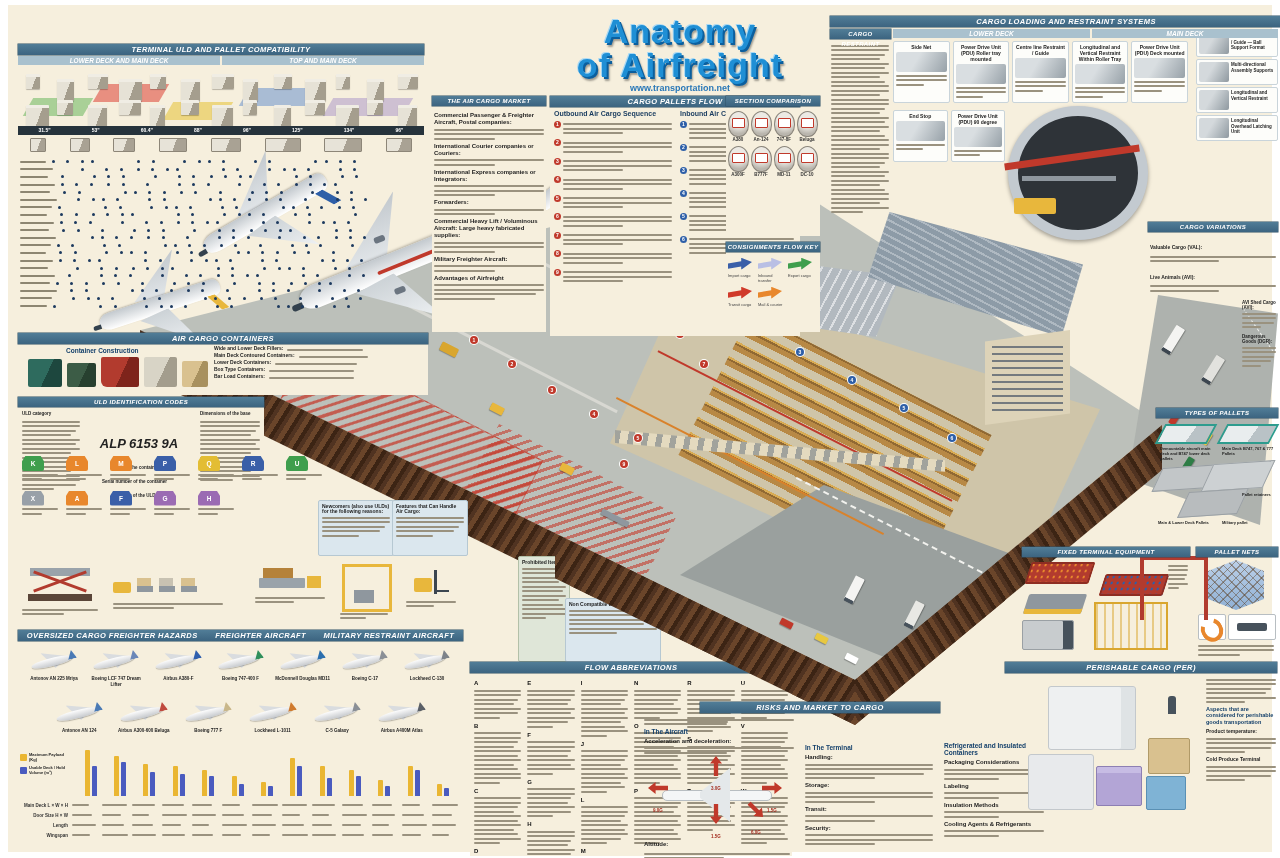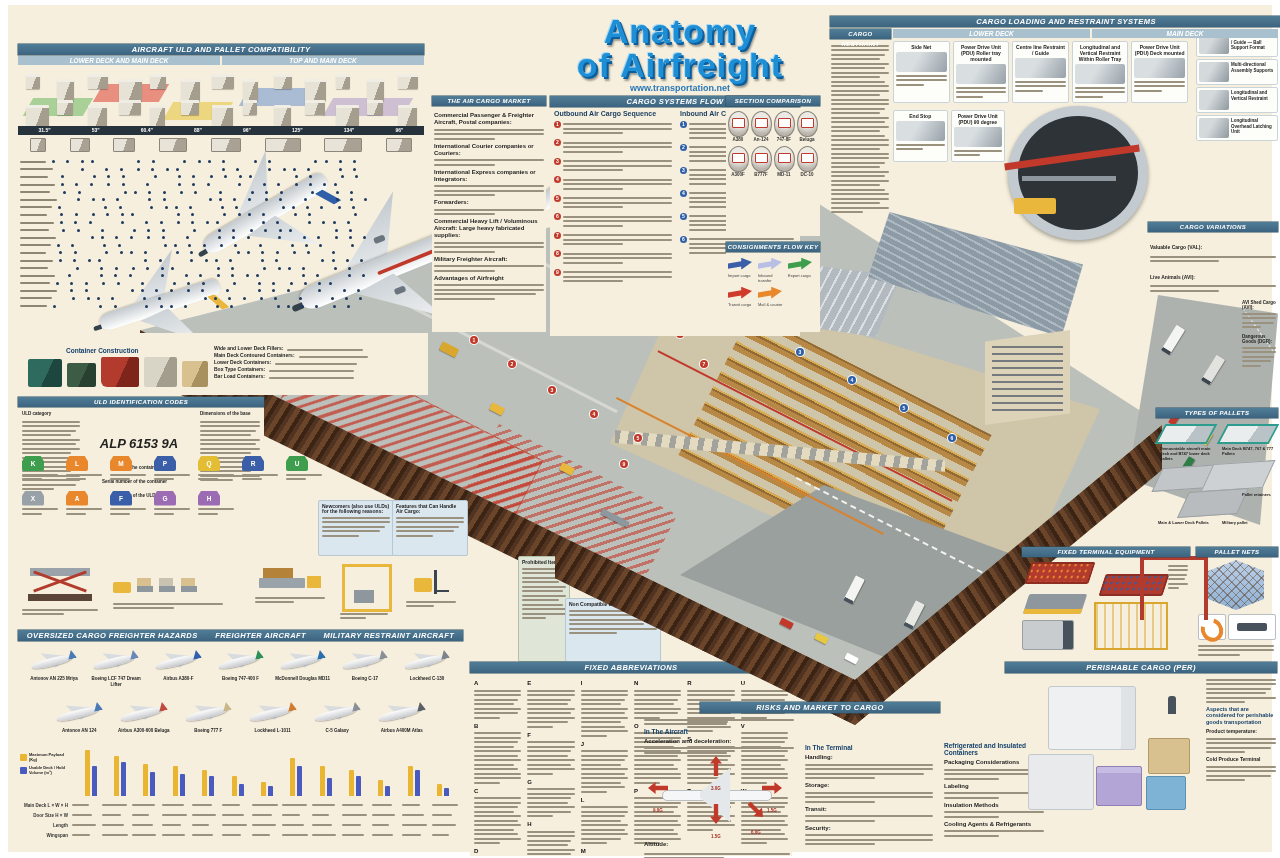--- a/index.html
+++ b/index.html
@@ -217,21 +217,21 @@
         <div class="sdot" style="left: 710px; top: 296px; background: rgb(46, 95, 168);">1</div>
         <div class="sdot" style="left: 752px; top: 322px; background: rgb(46, 95, 168);">2</div>
         <div class="sdot" style="left: 796px; top: 348px; background: rgb(46, 95, 168);">3</div>
         <div class="sdot" style="left: 848px; top: 376px; background: rgb(46, 95, 168);">4</div>
         <div class="sdot" style="left: 900px; top: 404px; background: rgb(46, 95, 168);">5</div>
         <div class="sdot" style="left: 948px; top: 434px; background: rgb(46, 95, 168);">6</div>
       </div>
   </div>
 
   <div class="panel" style="left:18px;top:40px;width:406px;height:295px;">
-    <div class="band" style="left:0;top:4px;width:406px;">AIRCRAFT ULD AND PALLET COMPATIBILITY</div>
+    <div class="band" style="left:0;top:4px;width:406px;">TERMINAL ULD AND PALLET COMPATIBILITY</div>
     <div class="subband" style="left:0;top:16px;width:202px;">LOWER DECK AND MAIN DECK</div>
     <div class="subband" style="left:204px;top:16px;width:202px;">TOP AND MAIN DECK</div>
     <div class="abs" id="compat-ill" style="left:0;top:28px;width:406px;height:56px;">
         <div class="abs" style="left: 10px; top: 30px; width: 60px; height: 18px; background: rgb(127, 191, 114); transform: skewX(-30deg); opacity: 0.65;"></div>
         <div class="abs" style="left: 80px; top: 16px; width: 66px; height: 18px; background: rgb(224, 90, 78); transform: skewX(-30deg); opacity: 0.65;"></div>
         <div class="abs" style="left: 150px; top: 34px; width: 60px; height: 18px; background: rgb(232, 200, 79); transform: skewX(-30deg); opacity: 0.65;"></div>
         <div class="abs" style="left: 226px; top: 20px; width: 70px; height: 18px; background: rgb(127, 159, 208); transform: skewX(-30deg); opacity: 0.65;"></div>
         <div class="abs" style="left: 310px; top: 30px; width: 80px; height: 18px; background: rgb(185, 166, 204); transform: skewX(-30deg); opacity: 0.65;"></div>
         <div class="abs" style="left: 8px; top: 6px; width: 14px; height: 12px; border-radius: 1px; background: linear-gradient(110deg, rgb(230, 226, 214) 55%, rgb(165, 158, 142) 55%); border-top: 3px solid rgb(240, 237, 228); box-shadow: rgba(0, 0, 0, 0.25) 0px 1px 1px;"></div>
         <div class="abs" style="left: 39px; top: 11px; width: 17px; height: 19px; border-radius: 1px; background: linear-gradient(110deg, rgb(230, 226, 214) 55%, rgb(165, 158, 142) 55%); border-top: 3px solid rgb(240, 237, 228); box-shadow: rgba(0, 0, 0, 0.25) 0px 1px 1px;"></div>
@@ -2103,21 +2103,21 @@
         <div class="mlb">
           <div class="ml"></div>
           <div class="ml"></div>
           <div class="ml"></div>
           <div class="ml"></div>
         </div>
     </div>
   </div>
 
   <div class="panel opaque" style="left:550px;top:96px;width:250px;height:240px;">
-    <div class="band" style="left:0;top:0;width:250px;">CARGO SYSTEMS FLOW</div>
+    <div class="band" style="left:0;top:0;width:250px;">CARGO PALLETS FLOW</div>
     <div class="abs" style="left:4px;top:14px;width:118px;">
       <div class="h7">Outbound Air Cargo Sequence</div>
       <div class="ob">
           <div class="step">
           <div class="chipn">1</div>
           <div class="steplines mlb">
               <div class="ml"></div>
               <div class="ml"></div>
               <div class="ml"></div>
             </div>
@@ -2307,20 +2307,21 @@
         <div class="klab">Transit cargo</div>
       </div>
         <div class="keycell">
         <div class="karr" style="background: rgb(232, 135, 44);"></div>
         <div class="klab">Mail &amp; courier</div>
       </div>
       </div>
   </div>
 
   <div class="panel opaque" style="left:18px;top:333px;width:410px;height:62px;">
+    <div class="band" style="left:0;top:0;width:410px;">AIR CARGO CONTAINERS</div>
     <div class="h6" style="position:absolute;left:48px;top:14px;">Container Construction</div>
     <div class="abs" style="left:10px;top:24px;width:180px;display:flex;gap:5px;align-items:flex-end;">
       <div style="width:34px;height:28px;background:linear-gradient(115deg,#2e6b5e 55%,#1d473e 55%);border-radius:2px;"></div>
       <div style="width:30px;height:24px;background:linear-gradient(115deg,#3c5c46 55%,#27402f 55%);border-radius:2px;"></div>
       <div style="width:38px;height:30px;background:linear-gradient(115deg,#b23b2e 55%,#7e241b 55%);border-radius:2px 2px 2px 6px;"></div>
       <div style="width:34px;height:30px;background:linear-gradient(115deg,#d8d4c6 55%,#a39d8d 55%);border-radius:2px;"></div>
       <div style="width:26px;height:26px;background:linear-gradient(115deg,#d9c18f 55%,#a8915f 55%);border-radius:2px;"></div>
     </div>
     <div class="abs" style="left:196px;top:13px;width:210px;">
       <div style="display:flex;gap:4px;">
@@ -2791,21 +2792,21 @@
         <div class="ml"></div>
         <div class="ml"></div>
         <div class="ml"></div>
         <div class="ml"></div>
         <div class="ml"></div>
         <div class="ml"></div>
       </div>
   </div>
 
   <div class="panel opaque" style="left:470px;top:662px;width:322px;height:194px;">
-    <div class="band" style="left:0;top:0;width:322px;z-index:2;">FIXED ABBREVIATIONS</div>
+    <div class="band" style="left:0;top:0;width:322px;z-index:2;">FLOW ABBREVIATIONS</div>
     <div class="abbrcols" id="abbrcols" style="left:4px;top:14px;width:314px;height:176px;">
         <div class="abbrcol">
           <div class="abletter">A</div>
           <div class="mlb">
             <div class="ml"></div>
             <div class="ml"></div>
             <div class="ml"></div>
             <div class="ml"></div>
             <div class="ml"></div>
             <div class="ml"></div>

